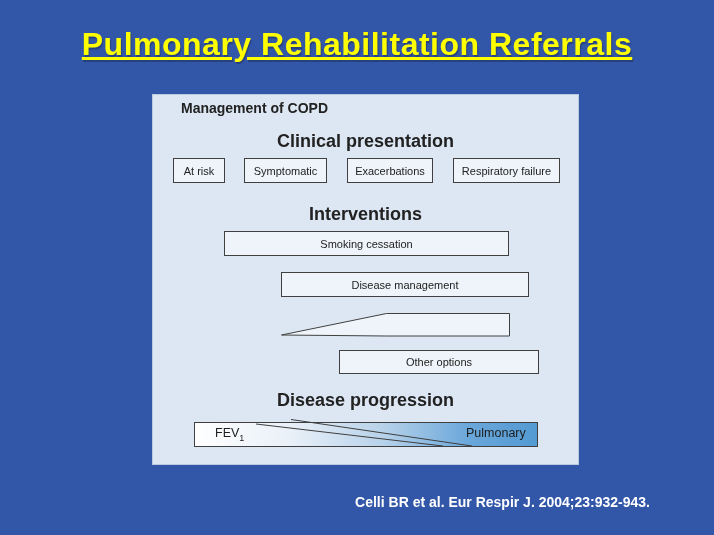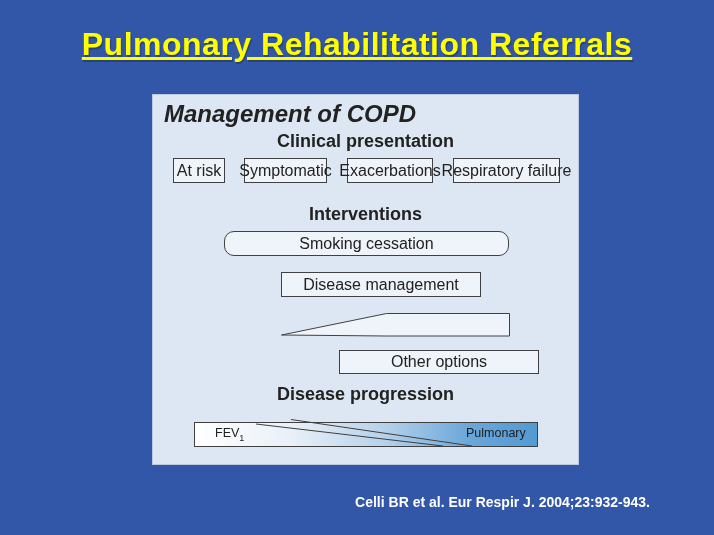--- a/index.html
+++ b/index.html
@@ -28,57 +28,56 @@
   .panel {
     position:absolute;
     left:152px; top:94px;
     width:427px; height:371px;
     background:var(--panel_bg,#dde7f3);
     border:1px solid var(--panel_border,#bccadf);
   }
 
   .panel-heading {
     position:absolute;
-    left:11px; top:5px;
-    font-size:24px; font-weight:bold;
+    left:28px; top:5px;
+    font-size:14px; font-weight:bold;
     color:var(--text_dark,#222222);
-    font-style:italic;
   }
 
   .sec-label {
     position:absolute;
     left:0; width:100%;
     text-align:center;
     font-size:18px; font-weight:bold;
     color:var(--text_dark,#222222);
     line-height:14px;
   }
   .sec-label.clinical    { top:39px; }
   .sec-label.intervent   { top:112px; }
-  .sec-label.progression { top:292px; }
+  .sec-label.progression { top:298px; }
 
   .dbox {
     position:absolute;
     display:flex; align-items:center; justify-content:center;
     background:var(--box_bg,#eff4fa);
     border:1px solid var(--box_border,#404040);
-    font-size:16px;
+    font-size:11px;
     color:var(--text_dark,#222222);
     white-space:nowrap;
   }
 
   
   .stage-atrisk   { left:20px;  top:63px; width:52px;  height:25px; }
   .stage-sympt    { left:91px;  top:63px; width:83px;  height:25px; }
   .stage-exac     { left:194px; top:63px; width:86px;  height:25px; }
   .stage-resp     { left:300px; top:63px; width:107px; height:25px; }
 
   
-  .int-smoking    { left:71px;  top:136px; width:285px; height:25px;border-radius:10px; }
-  .int-disease    { left:128px; top:177px; width:200px; height:25px; }
+  .int-smoking    { left:71px;  top:136px; width:285px; height:25px; }
+  .int-disease    { left:128px; top:177px; width:248px; height:25px; }
   .int-other      { left:186px; top:255px; width:200px; height:24px; }
 
   .wedge-svg {
     position:absolute;
     left:128px; top:216px;
     width:229px; height:27px;
   }
   .wedge-label {
     position:absolute;
     left:233px; top:218px; width:124px; height:22px;

